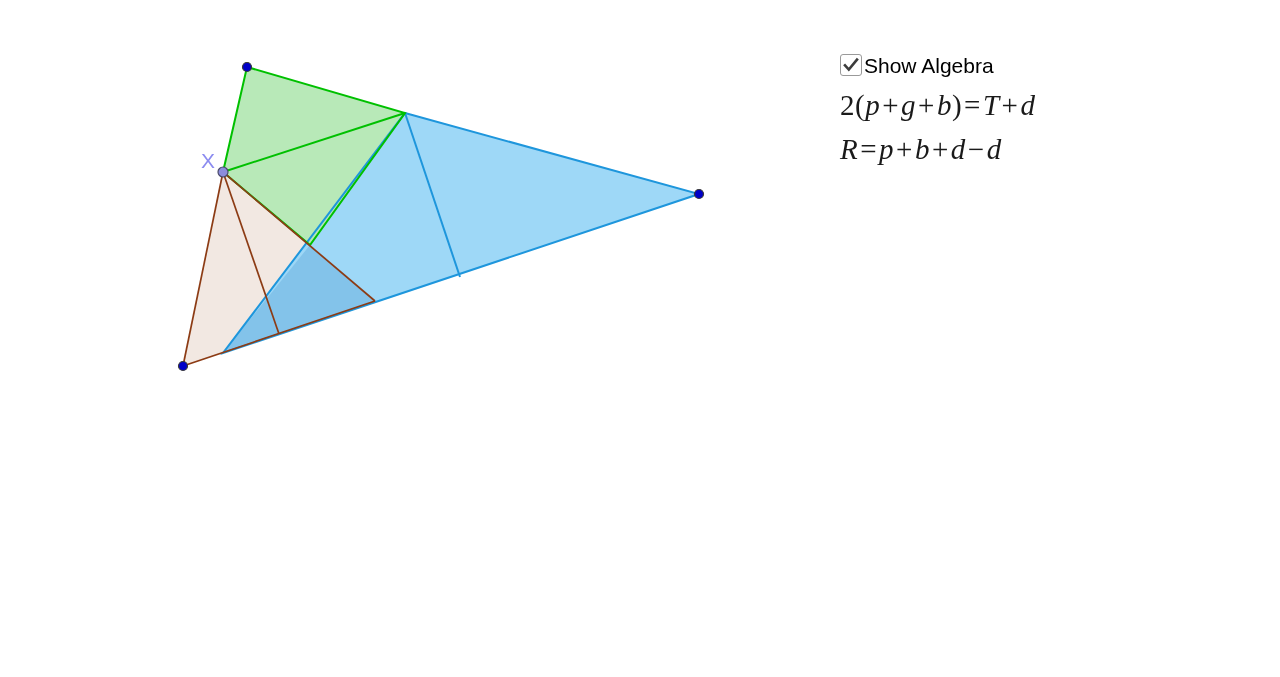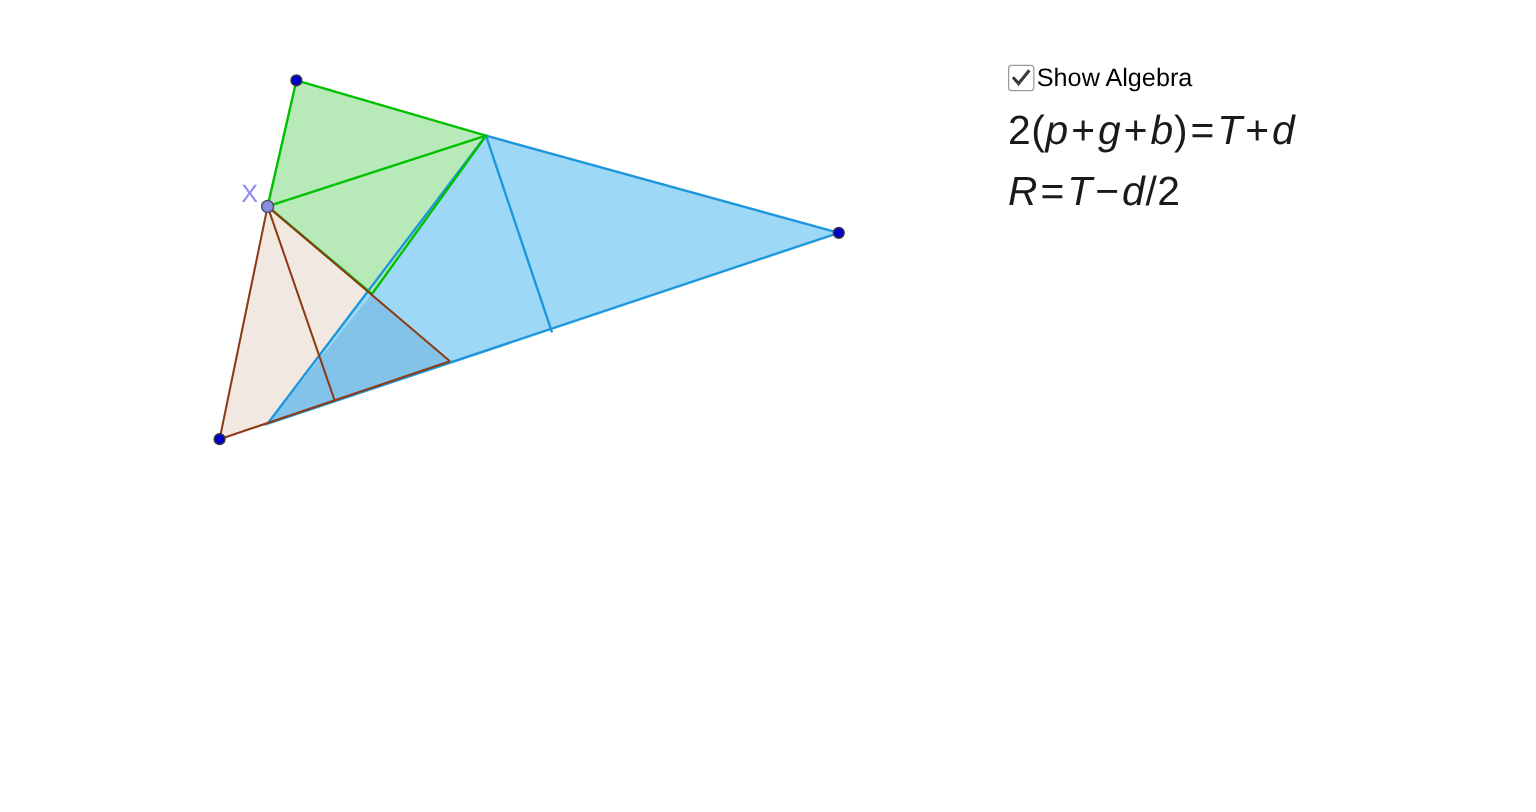--- a/index.html
+++ b/index.html
@@ -68,22 +68,22 @@
     font-size: 21px;
     color: #000000;
     line-height: 1;
     white-space: nowrap;
   }
 
   .equation-list {
     margin-top: 8px;
   }
   .equation {
-    font-family: Liberation Sans, sans-serif;
-    font-size: 34px;
+    font-family: Liberation Serif, serif;
+    font-size: 29px;
     color: #1a1a1a;
     line-height: 1.5;
     white-space: nowrap;
     letter-spacing: 0.5px;
   }
   .equation .var {
     font-style: italic;
   }
   .equation .op {
     font-style: normal;
@@ -135,17 +135,17 @@
       <span class="checkbox-box">
         <svg width="16" height="16" viewBox="0 0 16 16">
           <path d="M2 8.4 L5.8 12.6 L14 2.6" fill="none" stroke="#3c3c3c" stroke-width="2.6" stroke-linecap="square" stroke-linejoin="miter"></path>
         </svg>
       </span>
       <span class="checkbox-label">Show Algebra</span>
     </div>
 
     <div class="equation-list">
       <div class="equation"><span class="num">2</span><span class="num">(</span><span class="var">p</span><span class="op">+</span><span class="var">g</span><span class="op">+</span><span class="var">b</span><span class="num">)</span><span class="op">=</span><span class="var">T</span><span class="op">+</span><span class="var">d</span></div>
-      <div class="equation"><span class="var">R</span><span class="op">=</span><span class="var">T</span><span class="op">−</span><span class="var">d</span><span class="num">/</span><span class="num">2</span></div>
+      <div class="equation"><span class="var">R</span><span class="op">=</span><span class="var">p</span><span class="op">+</span><span class="var">b</span><span class="op">+</span><span class="var">d</span><span class="op">−</span><span class="var">d</span></div>
     </div>
 
   </div>
 </div>
 
 </body></html>

